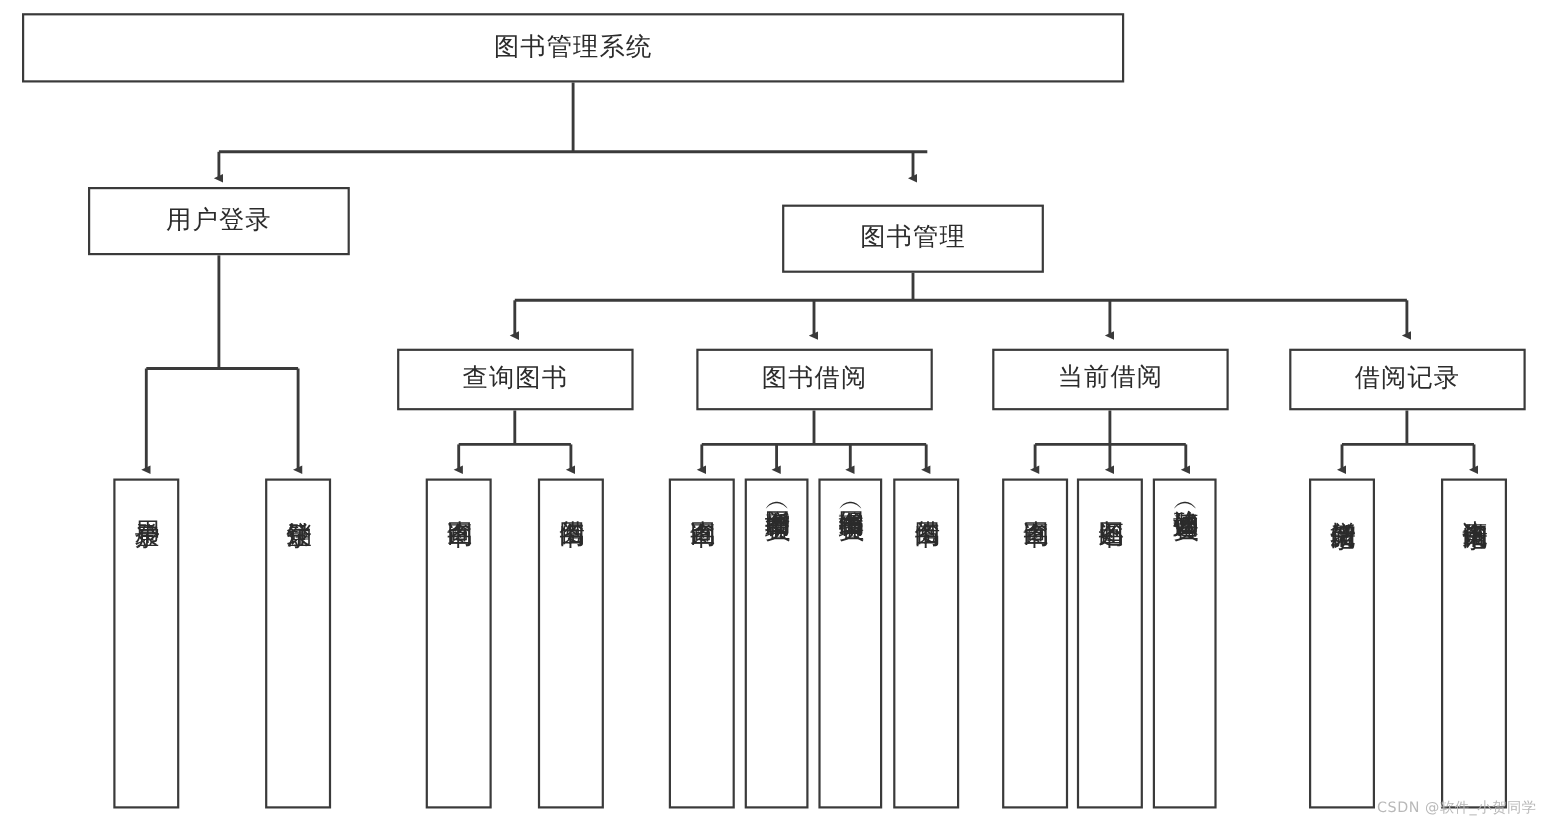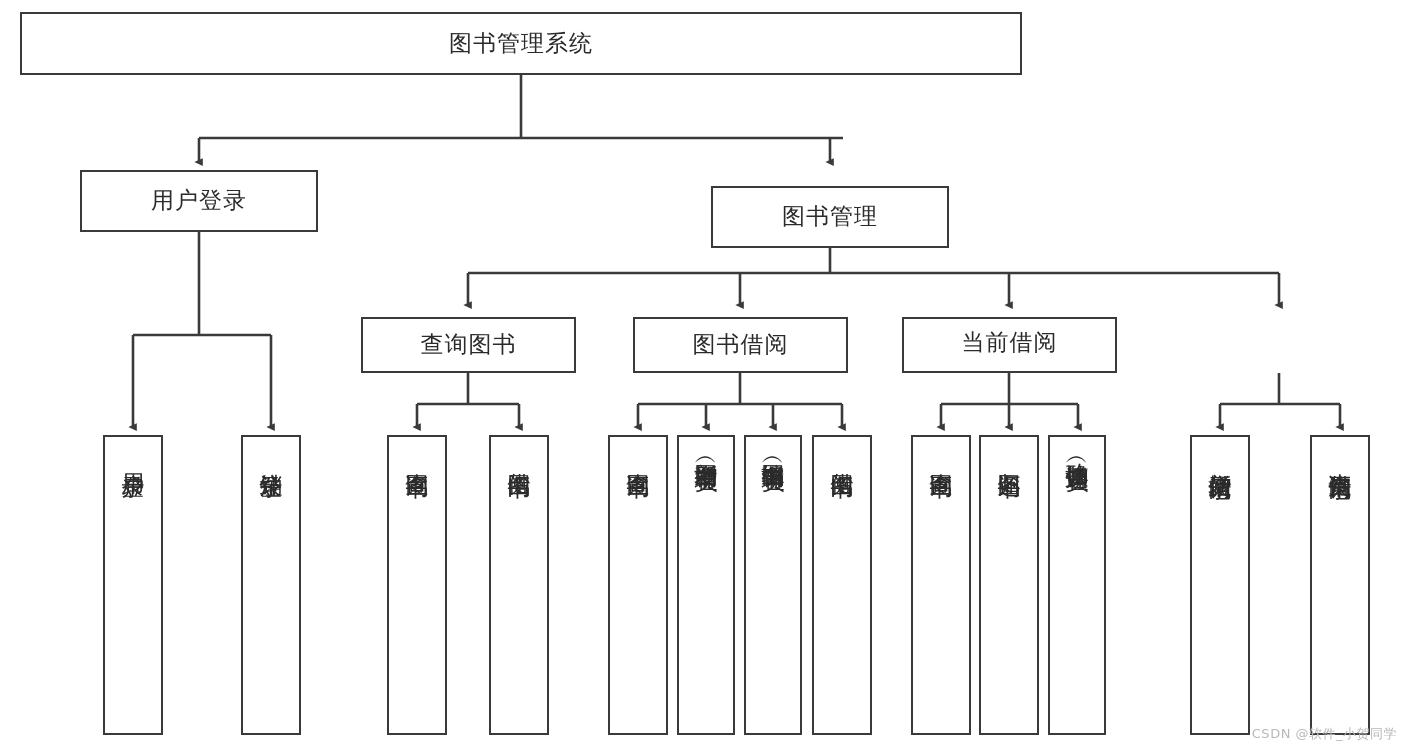--- a/index.html
+++ b/index.html
@@ -126,20 +126,21 @@
   </svg>
 
   <div class="node node-h" style="left:20px; top:12px; width:1002px; height:63px;">图书管理系统</div>
 
   <div class="node node-h" style="left:80px; top:170px; width:238px; height:62px;">用户登录</div>
   <div class="node node-h" style="left:711px; top:186px; width:238px; height:62px;">图书管理</div>
 
   <div class="node node-h" style="left:361px; top:317px; width:215px; height:56px;">查询图书</div>
   <div class="node node-h" style="left:633px; top:317px; width:215px; height:56px;">图书借阅</div>
   <div class="node node-h" style="left:902px; top:317px; width:215px; height:56px;font-family:Liberation Mono, monospace;">当前借阅</div>
+  <div class="node node-h" style="left:1172px; top:317px; width:215px; height:56px;">借阅记录</div>
 
   <div class="node node-v" style="left:103px; top:435px; width:60px; height:300px;">用户登录</div>
   <div class="node node-v" style="left:241px; top:435px; width:60px; height:300px;">注销登录</div>
 
   <div class="node node-v" style="left:387px; top:435px; width:60px; height:300px;">查询图书</div>
   <div class="node node-v" style="left:489px; top:435px; width:60px; height:300px;">借阅图书</div>
 
   <div class="node node-v" style="left:608px; top:435px; width:60px; height:300px;">查询图书</div>
   <div class="node node-v v-top" style="left:677px; top:435px; width:58px; height:300px;">新增图书（管理员）</div>
   <div class="node node-v v-top" style="left:744px; top:435px; width:58px; height:300px;">编辑图书（管理员）</div>

